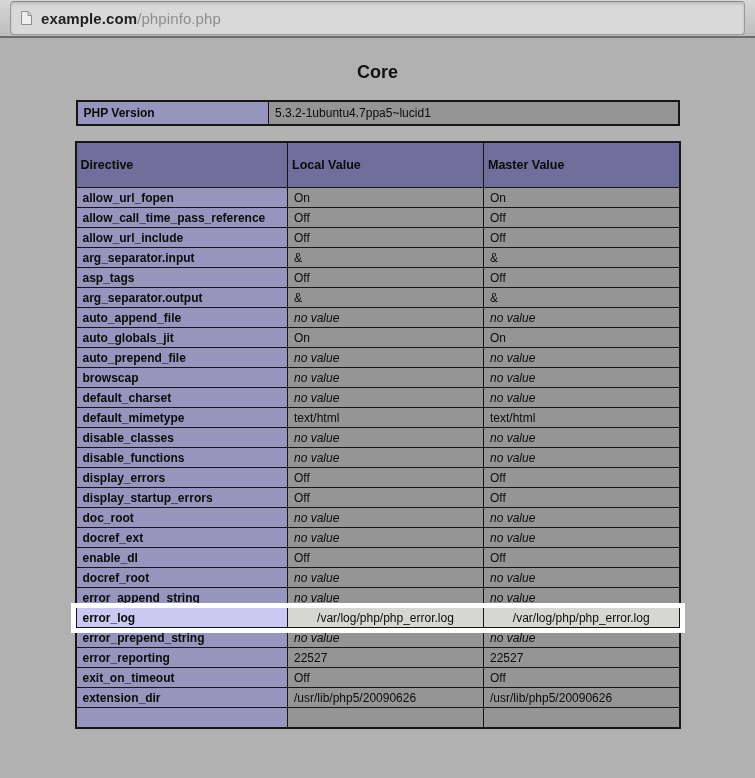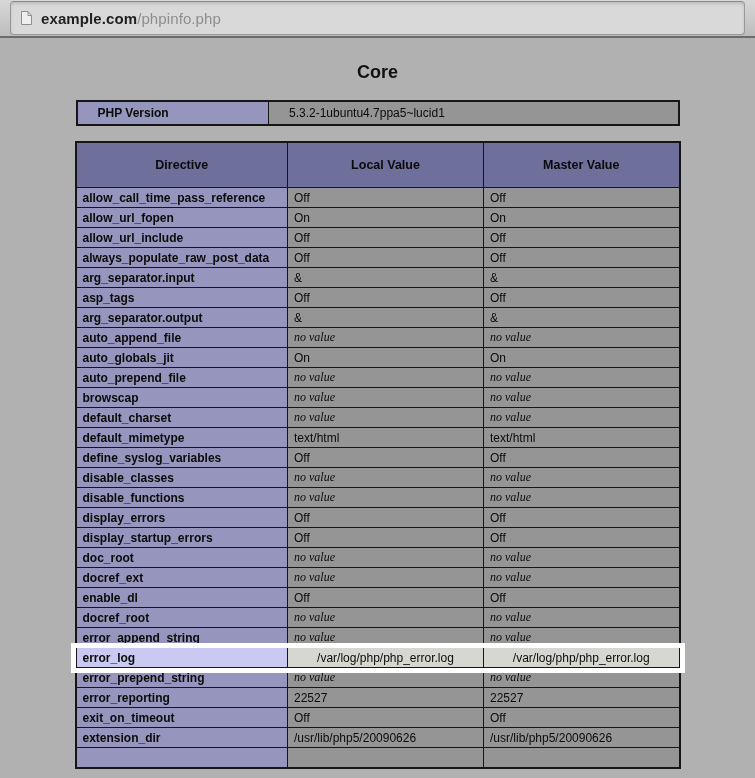--- a/index.html
+++ b/index.html
@@ -68,40 +68,40 @@
     table-layout: fixed;
     width: 604px;
     margin: 0 auto;
     border: 2px solid var(--table-border);
     font-size: 12px;
     color: #0b0b0b;
   }
   td, th { border: 1px solid var(--table-border); overflow: hidden; white-space: nowrap; }
 
   .version-table { margin-bottom: 15px; }
-  .version-table td { height: 24px; padding: 0 20px; }
+  .version-table td { height: 24px; padding: 0 6px; }
   .version-table col.c-label { width: 192px; }
   .version-table td.e { background: var(--directive-bg); font-weight: bold; }
   .version-table td.v { background: var(--value-bg); }
 
   .directives-table col.c-dir { width: 212px; }
   .directives-table col.c-loc { width: 196px; }
   .directives-table col.c-mas { width: 196px; }
   .directives-table th {
     background: var(--header-bg);
     height: 22px;
     font-weight: bold;
     font-size: 12.5px;
-    text-align: center;
+    text-align: left;
     padding: 15px 4px;
   }
   .directives-table td { height: 20px; padding: 0 6px; }
   .directives-table td.e { background: var(--directive-bg); font-weight: bold; }
   .directives-table td.v { background: var(--value-bg); }
-  .directives-table td.italic { font-style: italic; font-family: Liberation Serif, serif; }
+  .directives-table td.italic { font-style: italic; }
 
   tr.highlight { outline: 5px solid var(--highlight-frame); }
   tr.highlight td.e { background: var(--highlight-directive-bg); }
   tr.highlight td.v { background: var(--highlight-value-bg); text-align: center; }
 </style>
 </head>
 <body>
 
 <div class="toolbar">
   <div class="url-field">
@@ -139,36 +139,31 @@
       </colgroup>
     <thead>
       <tr>
         <th>Directive</th>
         <th>Local Value</th>
         <th>Master Value</th>
       </tr>
     </thead>
     <tbody id="directive-rows">
         <tr>
+    <td class="e">allow_url_fopen</td>
+    <td class="v">On</td>
+    <td class="v">On</td>
+  </tr>
+        <tr>
     <td class="e">allow_call_time_pass_reference</td>
     <td class="v">Off</td>
     <td class="v">Off</td>
   </tr>
         <tr>
-    <td class="e">allow_url_fopen</td>
-    <td class="v">On</td>
-    <td class="v">On</td>
-  </tr>
-        <tr>
     <td class="e">allow_url_include</td>
-    <td class="v">Off</td>
-    <td class="v">Off</td>
-  </tr>
-        <tr>
-    <td class="e">always_populate_raw_post_data</td>
     <td class="v">Off</td>
     <td class="v">Off</td>
   </tr>
         <tr>
     <td class="e">arg_separator.input</td>
     <td class="v">&amp;</td>
     <td class="v">&amp;</td>
   </tr>
         <tr>
     <td class="e">asp_tags</td>
@@ -202,25 +197,20 @@
   </tr>
         <tr>
     <td class="e">default_charset</td>
     <td class="v italic">no value</td>
     <td class="v italic">no value</td>
   </tr>
         <tr>
     <td class="e">default_mimetype</td>
     <td class="v">text/html</td>
     <td class="v">text/html</td>
-  </tr>
-        <tr>
-    <td class="e">define_syslog_variables</td>
-    <td class="v">Off</td>
-    <td class="v">Off</td>
   </tr>
         <tr>
     <td class="e">disable_classes</td>
     <td class="v italic">no value</td>
     <td class="v italic">no value</td>
   </tr>
         <tr>
     <td class="e">disable_functions</td>
     <td class="v italic">no value</td>
     <td class="v italic">no value</td>

